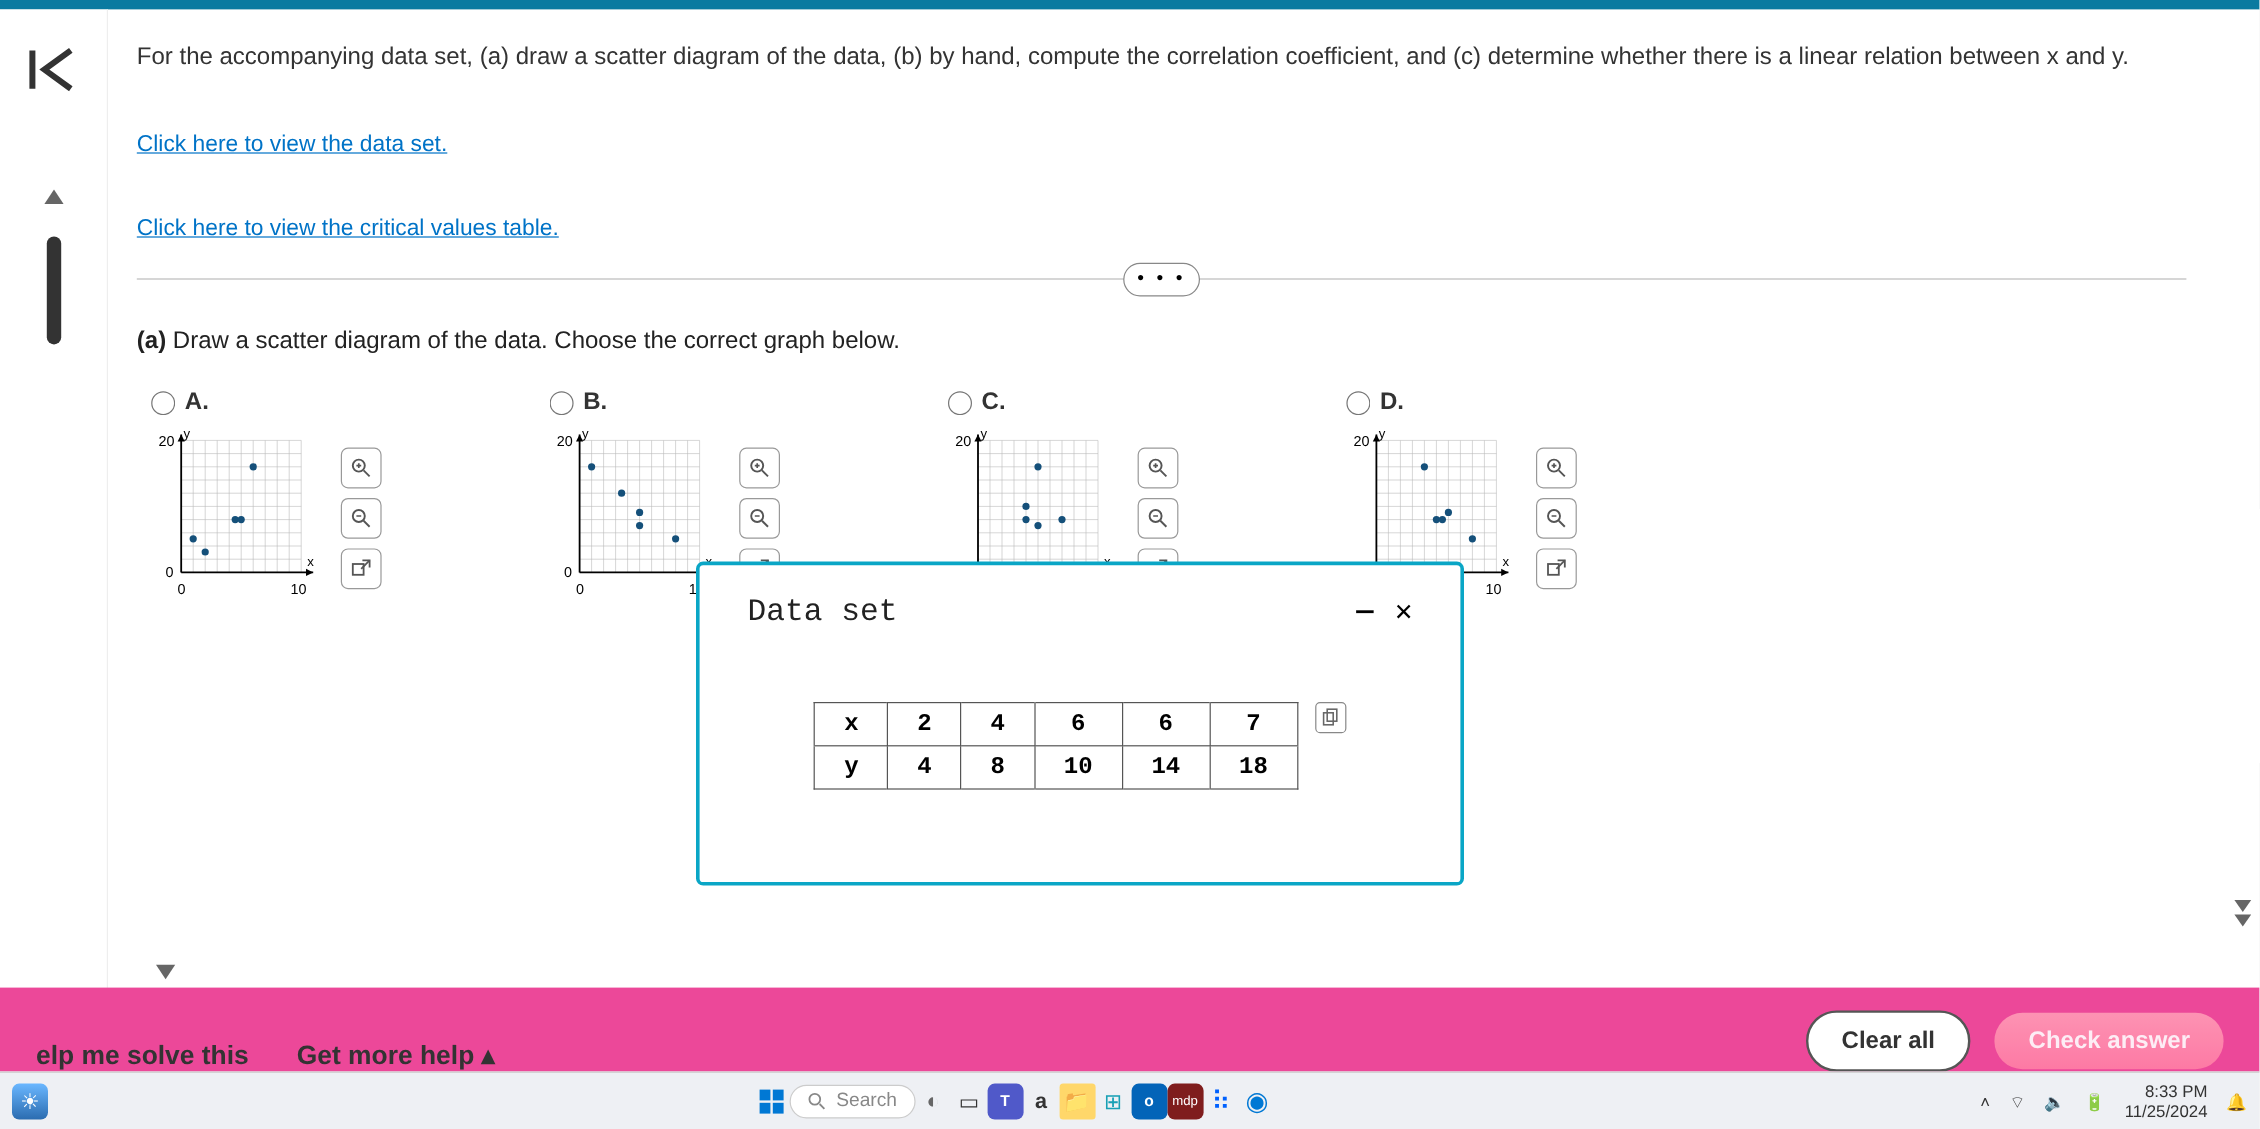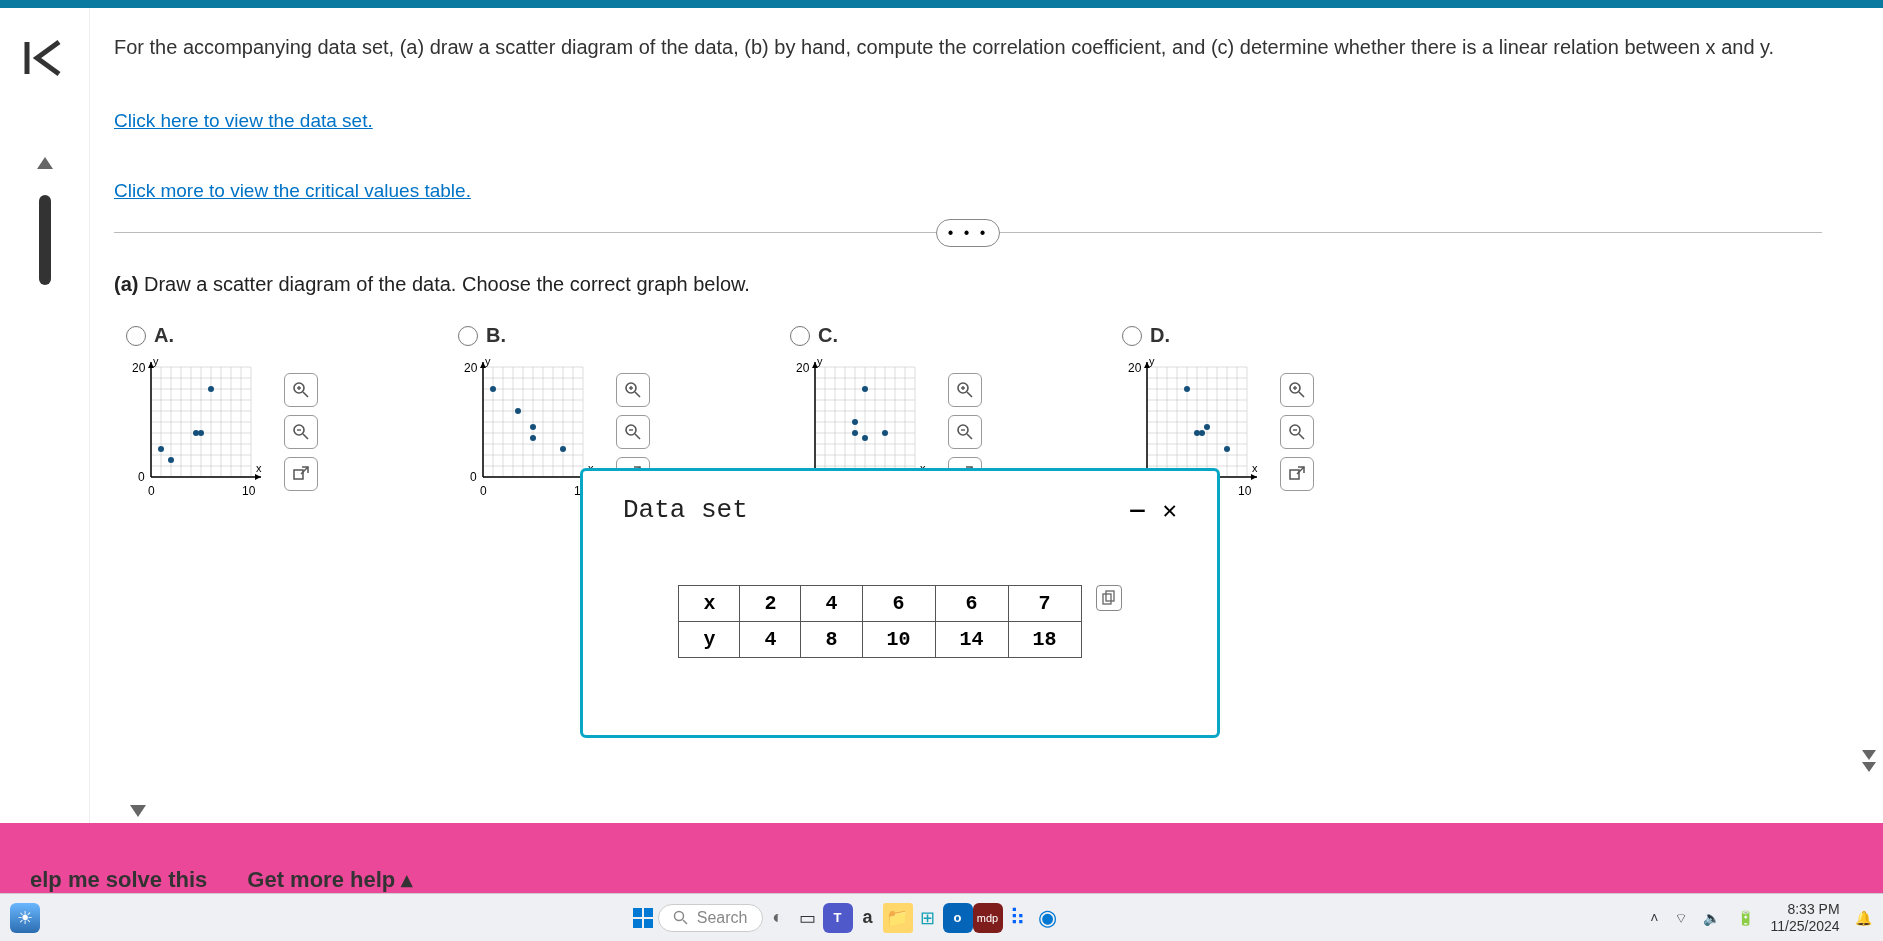--- a/index.html
+++ b/index.html
@@ -186,21 +186,21 @@
           <path d="M10 2 L18 14 L2 14 Z" fill="#666"></path>
         </svg>
     </div>
     <div class="vbar"></div>
   </div>
 
   <div class="content">
     <div class="question-text">For the accompanying data set, (a) draw a scatter diagram of the data, (b) by hand, compute the correlation coefficient, and (c) determine whether there is a linear relation between x and y.</div>
     <div class="links">
       <a href="#">Click here to view the data set.</a>
-      <a href="#">Click more to view the critical values table.</a>
+      <a href="#">Click here to view the critical values table.</a>
     </div>
 
     <div class="divider">
       <div class="more-pill">• • •</div>
     </div>
 
     <div class="part-a">
       <b>(a)</b>
       <span>Draw a scatter diagram of the data. Choose the correct graph below.</span>
     </div>
@@ -567,20 +567,24 @@
     </div>
 
   </div>
 </div>
 
 <div class="footer-bar">
   <div class="footer-left">
     <span>elp me solve this</span>
     <span><span>Get more help</span> ▴</span>
   </div>
+  <div class="footer-right">
+    <button class="pill-btn clear-btn">Clear all</button>
+    <button class="pill-btn check-btn">Check answer</button>
+  </div>
 </div>
 
 <div class="taskbar">
   <div class="tb-left">
     <div class="tb-icon" style="background:linear-gradient(#6ab7ff,#2b6cb0);color:#fff;">☀</div>
   </div>
   <div class="tb-center">
     <div class="tb-icon">
       <svg width="22" height="22" viewBox="0 0 22 22">
           <rect x="1" y="1" width="9" height="9" fill="#0078d4"></rect>

